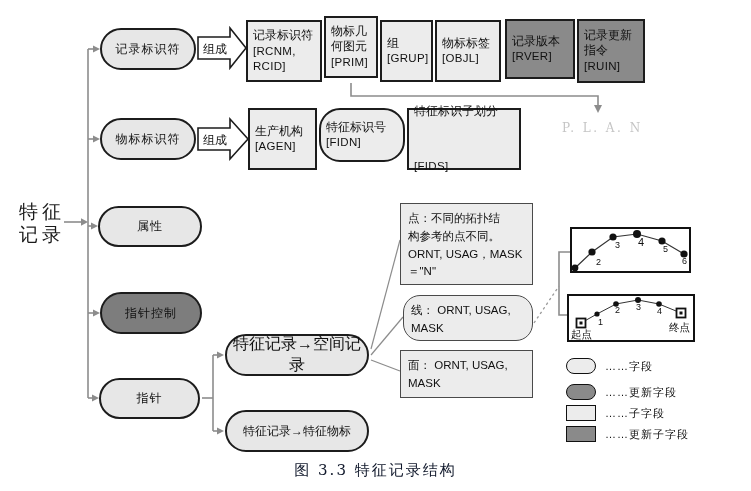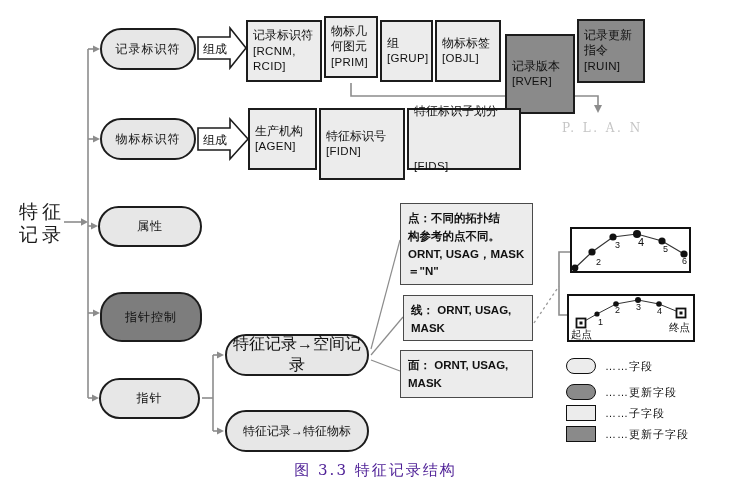--- a/index.html
+++ b/index.html
@@ -17,59 +17,59 @@
   
   .stadium{
     position:absolute;z-index:2;background:#e7e7e7;border:2px solid #1c1c1c;
     border-radius:22px;display:flex;align-items:center;justify-content:center;
     font-size:12px;letter-spacing:1px;color:#111;box-sizing:border-box;text-align:center;
   }
   .stadium.dark{background:#7d7d7d;}
   .node1{left:100px;top:28px;width:96px;height:42px;}
   .node2{left:100px;top:118px;width:96px;height:42px;}
   .node3{left:98px;top:206px;width:104px;height:41px;}
-  .node4{left:100px;top:292px;width:102px;height:50px;}
+  .node4{left:100px;top:292px;width:102px;height:42px;}
   .node5{left:99px;top:378px;width:101px;height:41px;}
   .nodeA{left:225px;top:334px;width:144px;height:42px;border-radius:21px;font-size:16px;letter-spacing:0;}
   .nodeB{left:225px;top:410px;width:144px;height:42px;border-radius:21px;font-size:12px;letter-spacing:0;}
   .compose-label{
     position:absolute;width:32px;text-align:center;font-size:12px;z-index:3;color:#111;
   }
   .compose1{left:199px;top:41px;}
   .compose2{left:199px;top:132px;}
   
   .cell{
     position:absolute;z-index:2;background:#ececec;border:2px solid #1c1c1c;
     box-sizing:border-box;display:flex;flex-direction:column;justify-content:center;
     padding:3px 5px;font-size:12px;line-height:1.32;color:#111;
   }
   .cell.dark{background:#8a8a8a;}
   .cell .code{font-size:11.5px;letter-spacing:0.3px;}
   .r1c1{left:246px;top:20px;width:76px;height:62px;}
   .r1c2{left:324px;top:16px;width:54px;height:62px;}
   .r1c3{left:380px;top:20px;width:53px;height:62px;}
   .r1c4{left:435px;top:20px;width:66px;height:62px;}
-  .r1c5{left:505px;top:34px;width:70px;height:80px;}
+  .r1c5{left:505px;top:19px;width:70px;height:60px;}
   .r1c6{left:577px;top:19px;width:68px;height:64px;}
   .r2c1{left:248px;top:108px;width:69px;height:62px;}
-  .r2c2{left:319px;top:108px;width:86px;height:72px;}
+  .r2c2{left:319px;top:108px;width:86px;height:54px;border-radius:21px;}
   .r2c3{left:407px;top:108px;width:114px;height:62px;gap:40px;}
   
   .plan-text{
     position:absolute;left:562px;top:121px;z-index:2;
     font-family:"DejaVu Serif",serif;font-size:12px;letter-spacing:2.5px;color:#c5c5c5;
   }
   
   .note{
     position:absolute;z-index:2;background:#ececec;border:1.5px solid #4a4a4a;
     box-sizing:border-box;padding:6px 7px;font-size:11.5px;line-height:1.55;
-    white-space:pre-line;color:#111;font-weight:bold;
+    white-space:pre-line;color:#111;
   }
   .note1{left:400px;top:203px;width:133px;height:82px;}
-  .note2{left:403px;top:295px;width:130px;height:46px;}
+  .note2{left:403px;top:295px;width:130px;height:46px;border-radius:17px;}
   .note3{left:400px;top:350px;width:133px;height:48px;}
   
   .mini{
     position:absolute;z-index:2;background:#ffffff;border:2px solid #111;box-sizing:border-box;
   }
   .miniTop{left:570px;top:227px;width:121px;height:46px;}
   .miniBottom{left:567px;top:294px;width:128px;height:48px;}
   .mini svg{display:block;}
   .pt-label{font-size:9px;fill:#111;font-family:"Liberation Sans",sans-serif;}
   .pt-label-cn{font-size:10.5px;fill:#111;font-family:"Liberation Sans",sans-serif;}
@@ -79,21 +79,21 @@
   .legend-row.first{margin-bottom:8px;}
   .legend-shape{width:30px;height:16px;border:1.6px solid #111;box-sizing:border-box;margin-right:9px;flex:0 0 auto;}
   .legend-shape.stadium-light{border-radius:9px;background:#ececec;}
   .legend-shape.stadium-dark{border-radius:9px;background:#8a8a8a;}
   .legend-shape.rect-light{background:#ececec;}
   .legend-shape.rect-dark{background:#8a8a8a;}
   .legend-label{font-size:11px;letter-spacing:1px;color:#111;white-space:nowrap;}
   
   .caption{
     position:absolute;left:0;top:461px;width:751px;text-align:center;z-index:2;
-    font-family:"DejaVu Serif",serif;font-size:15px;letter-spacing:2px;color:#4c1d95;
+    font-family:"DejaVu Serif",serif;font-size:15px;letter-spacing:2px;color:#0f172a;
   }
 </style>
 </head>
 <body>
 
 <div class="canvas">
 
   <svg class="connectors" width="751" height="491" viewBox="0 0 751 491">
     <g stroke="#8c8c8c" stroke-width="1.6" fill="#8c8c8c">
       <line x1="64" y1="222" x2="81" y2="222"></line>

